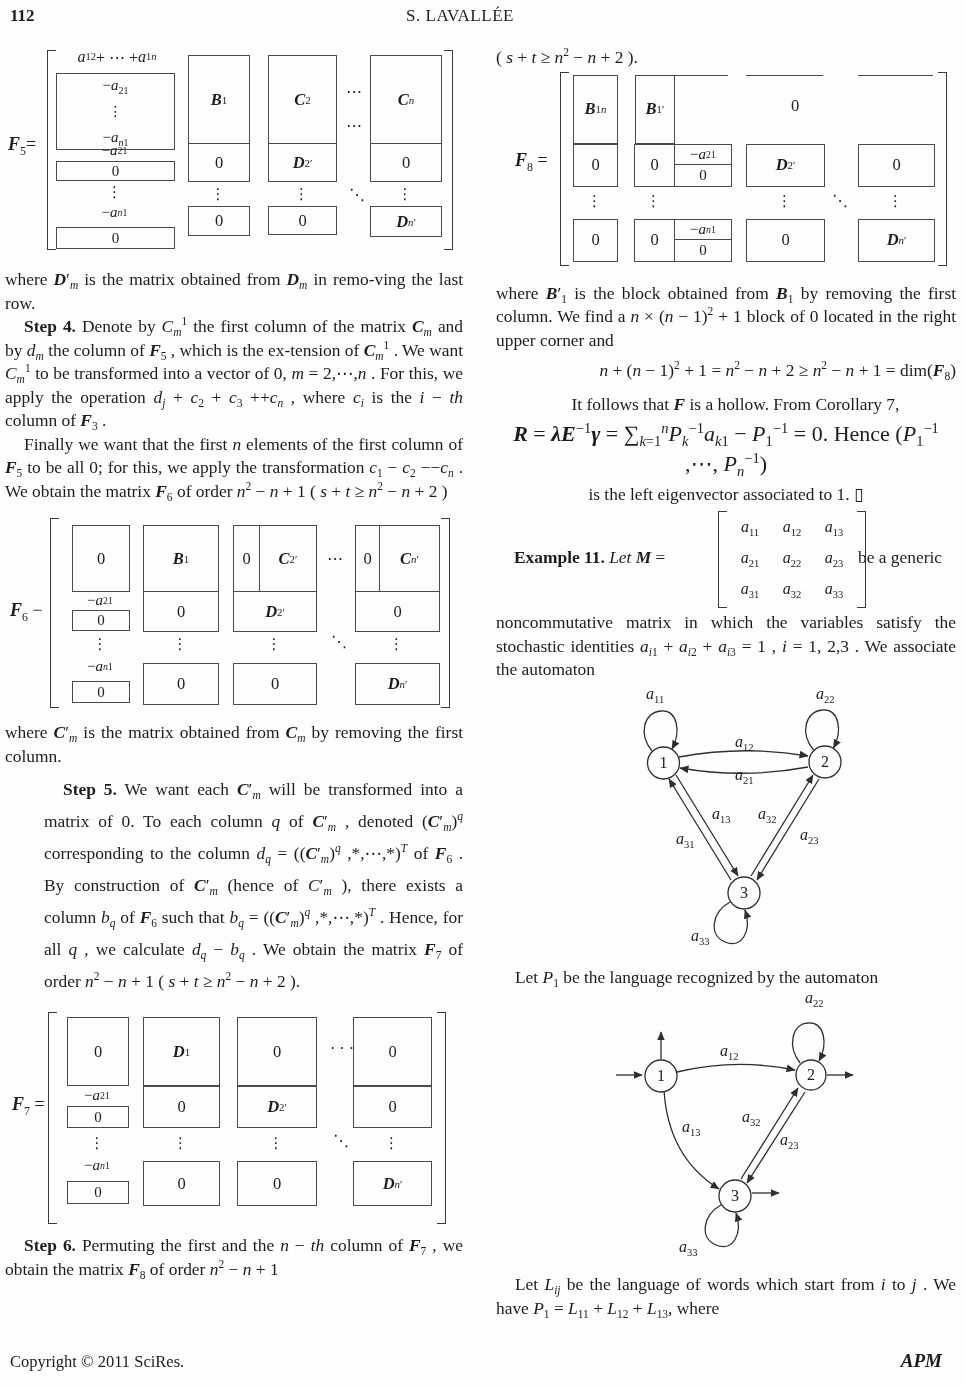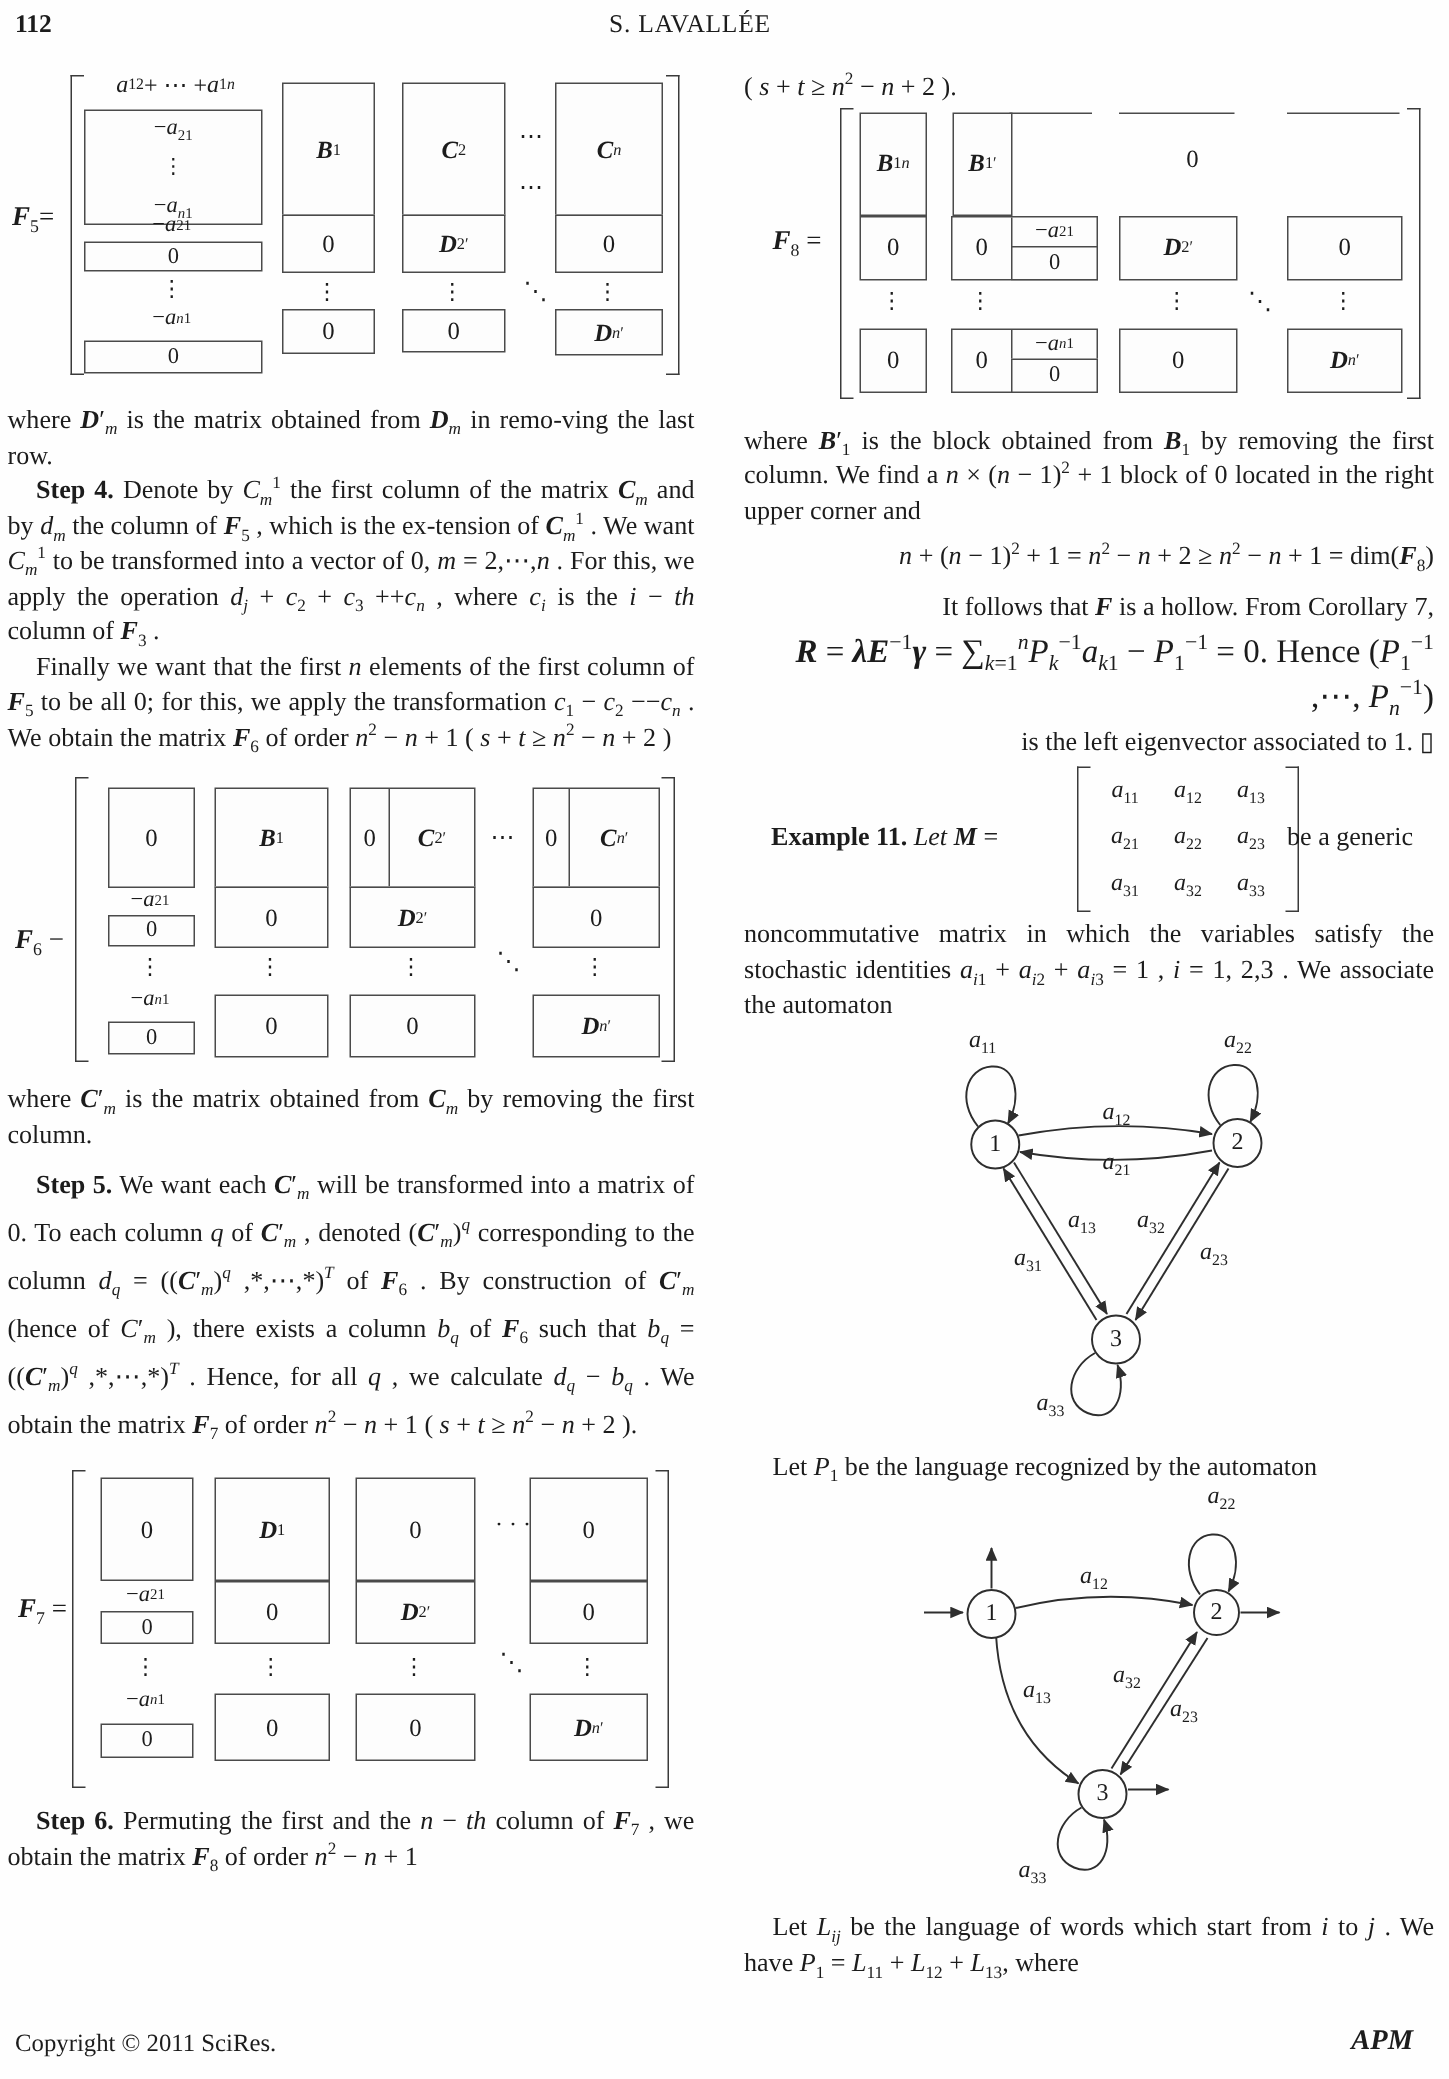--- a/index.html
+++ b/index.html
@@ -7,22 +7,22 @@
     width:966px; height:1386px; position:relative; background:#fefefe;
     font-family:"Liberation Serif","DejaVu Serif","DejaVu Sans",serif;
     color:#1c1c1c; overflow:hidden;
   }
   .hdr-num { position:absolute; left:10px; top:6px; font-size:17px;font-weight:bold; }
   .hdr-head { position:absolute; left:0; top:6px; width:920px; text-align:center; font-size:17px; letter-spacing:.5px; }
   .col-l { position:absolute; left:5px;  top:40px; width:458px; }
   .col-r { position:absolute; left:496px; top:40px; width:460px; }
   .para { font-size:17.4px; line-height:23.5px; text-align:justify; margin:0; }
   .ind { text-indent:19px; }
-  .big  { line-height:32px; }
-  .lns  { line-height:30px; text-align:right; }
+  .big  { line-height:32px;margin-left:39px; }
+  .lns  { line-height:30px; text-align:center; }
   .eqline { font-size:17.4px; text-align:right; margin:8px 0; }
   sub { font-size:66%; line-height:0; }
   sup { font-size:66%; line-height:0; }
   i { font-style:italic; }
   
   .fig { position:relative; }
   .flabel { position:absolute; font-size:18px; white-space:nowrap; }
   .brk { position:absolute; border:1.6px solid #3a3a3a; width:8px; }
   .brk.l { border-right:none; }
   .brk.r { border-left:none; }
@@ -114,21 +114,21 @@
         <sub><i>n</i></sub>
         <sup>′</sup>
       </div>
   </div>
 
   <p class="para">where <b><i>D</i></b>′<sub><i>m</i></sub> is the matrix obtained from <b><i>D</i></b><sub><i>m</i></sub> in remo-ving the last row.</p>
   <p class="para ind"><b>Step 4.</b> Denote by <i>C</i><sub><i>m</i></sub><sup>1</sup> the first column of the matrix <b><i>C</i></b><sub><i>m</i></sub> and by <i>d</i><sub><i>m</i></sub> the column of <b><i>F</i></b><sub>5</sub> , which is the ex-tension of <b><i>C</i></b><sub><i>m</i></sub><sup>1</sup> . We want <i>C</i><sub><i>m</i></sub><sup>1</sup> to be transformed into a vector of 0, <i>m</i> = 2,⋯,<i>n</i> . For this, we apply the operation <i>d</i><sub><i>j</i></sub> + <i>c</i><sub>2</sub> + <i>c</i><sub>3</sub> ++<i>c</i><sub><i>n</i></sub> , where <i>c</i><sub><i>i</i></sub> is the <i>i</i> − <i>th</i> column of <b><i>F</i></b><sub>3</sub> .</p>
   <p class="para ind" style="margin-bottom:8px;">Finally we want that the first <i>n</i> elements of the first column of <b><i>F</i></b><sub>5</sub> to be all 0; for this, we apply the transformation <i>c</i><sub>1</sub> − <i>c</i><sub>2</sub> −−<i>c</i><sub><i>n</i></sub> . We obtain the matrix <b><i>F</i></b><sub>6</sub> of order <i>n</i><sup>2</sup> − <i>n</i> + 1 ( <i>s</i> + <i>t</i> ≥ <i>n</i><sup>2</sup> − <i>n</i> + 2 )</p>
 
   <div class="fig" style="height:200px; margin:0 0 10px;">
-    <span class="flabel" style="left:5px; top:105px;text-align:right;"><b><i>F</i></b><sub>6</sub> −</span>
+    <span class="flabel" style="left:5px; top:89px;text-align:right;"><b><i>F</i></b><sub>6</sub> −</span>
     <div class="brk l" style="left:45px; top:7px; height:188px;"></div>
     <div class="brk r" style="left:436px; top:7px; height:188px;"></div>
 
     <div class="mbox" style="left:67px; top:14px; width:56px; height:65px;">0</div>
     <div class="mlbl" style="left:67px; top:82px; width:56px; height:15px;">−<i>a</i><sub>21</sub></div>
     <div class="mbox" style="left:67px; top:99px; width:56px; height:19px; font-size:15px;">0</div>
     <div class="mlbl" style="left:67px; top:122px; width:56px; height:22px;">⋮</div>
     <div class="mlbl" style="left:67px; top:148px; width:56px; height:15px;">−<i>a</i><sub><i>n</i>1</sub></div>
     <div class="mbox" style="left:67px; top:170px; width:56px; height:20px; font-size:15px;">0</div>
 

